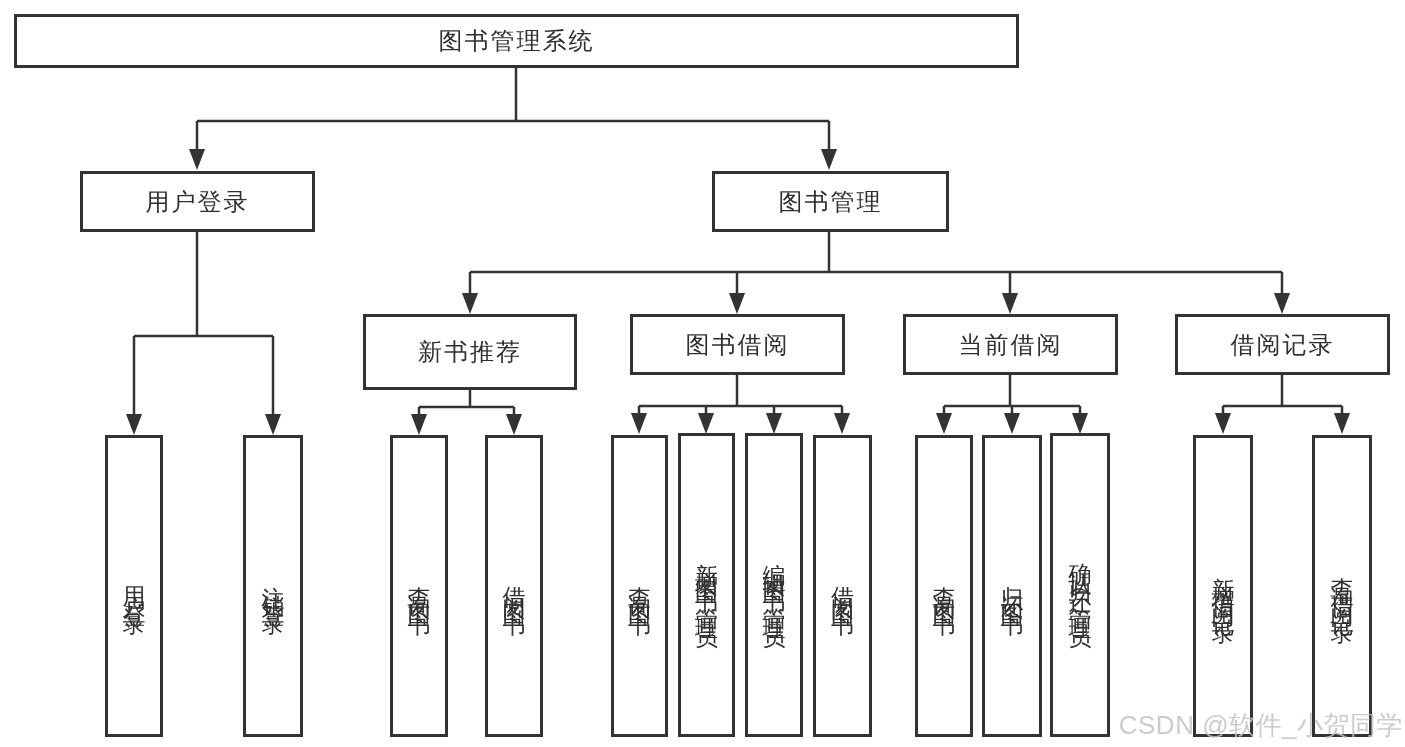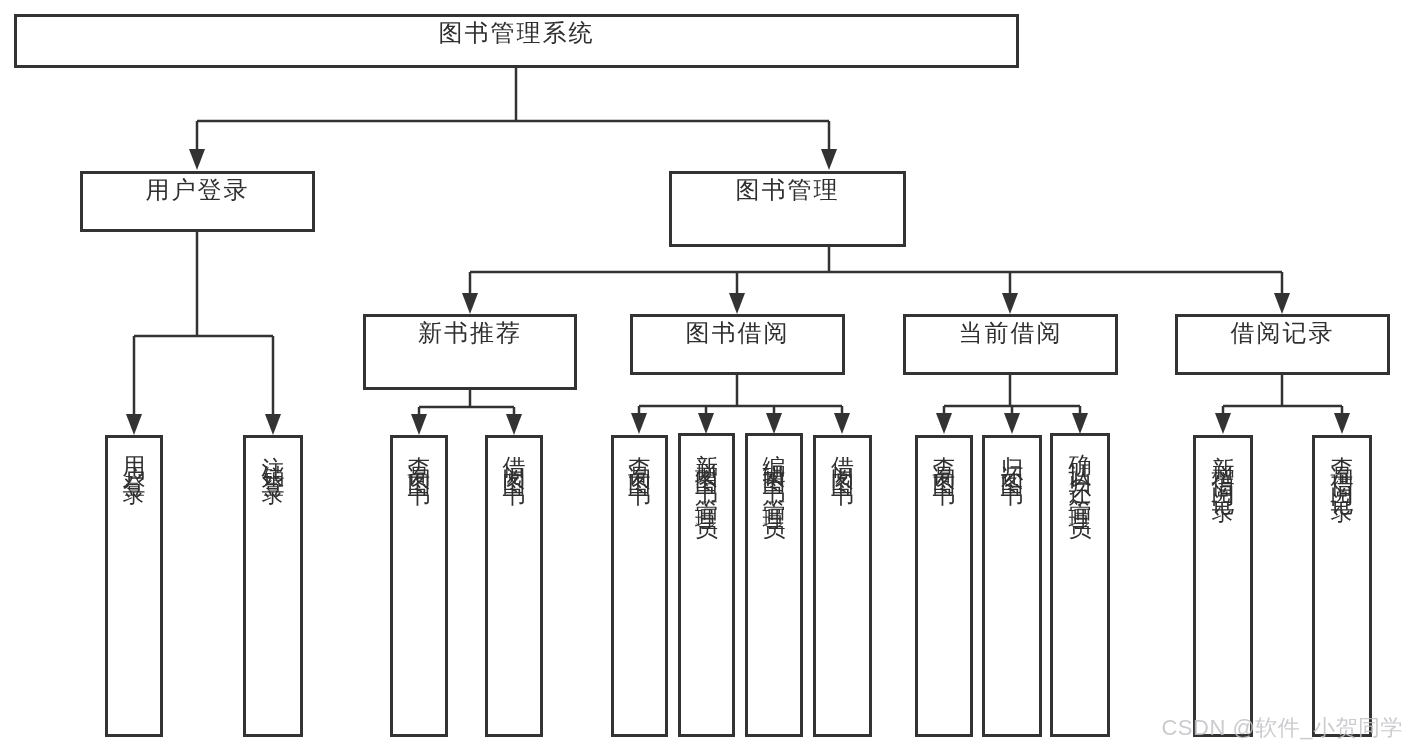--- a/index.html
+++ b/index.html
@@ -23,20 +23,21 @@
     position: absolute;
     left: 0; top: 0;
     width: 1405px; height: 747px;
     pointer-events: none;
   }
   .node {
     position: absolute;
     border: 3px solid var(--line);
     background: var(--bg);
     display: flex;
+    align-items: center;
     justify-content: center;
   }
   .node .hlabel {
     font-size: 24px;
     letter-spacing: 2px;
     white-space: nowrap;
     color: var(--text);
   }
   .node.leaf .vlabel {
     writing-mode: vertical-rl;
@@ -44,21 +45,21 @@
     font-size: 23px;
     letter-spacing: 9px;
     line-height: 1;
     white-space: nowrap;
     color: var(--text);
   }
   .watermark {
     position: absolute;
     right: 2px;
     bottom: 4px;
-    font-size: 22px;
+    font-size: 26px;
     color: var(--wm);
     letter-spacing: 0.5px;
     white-space: nowrap;
     z-index: 5;
     opacity: 0.85;
   }
 </style>
 </head>
 <body>
 
@@ -119,21 +120,21 @@
       <polygon points="1334,413 1350,413 1342,434" fill="#333333"></polygon>
     </svg>
 
   <div class="node" style="left:14px;top:14px;width:1005px;height:54px">
     <span class="hlabel">图书管理系统</span>
   </div>
 
   <div class="node" style="left:80px;top:171px;width:235px;height:61px">
     <span class="hlabel">用户登录</span>
   </div>
-  <div class="node" style="left:669px;top:171px;width:237px;height:76px">
+  <div class="node" style="left:712px;top:171px;width:237px;height:61px">
     <span class="hlabel">图书管理</span>
   </div>
 
   <div class="node" style="left:363px;top:314px;width:214px;height:76px">
     <span class="hlabel">新书推荐</span>
   </div>
   <div class="node" style="left:903px;top:314px;width:215px;height:61px">
     <span class="hlabel">当前借阅</span>
   </div>
   <div class="node" style="left:630px;top:314px;width:215px;height:61px">

